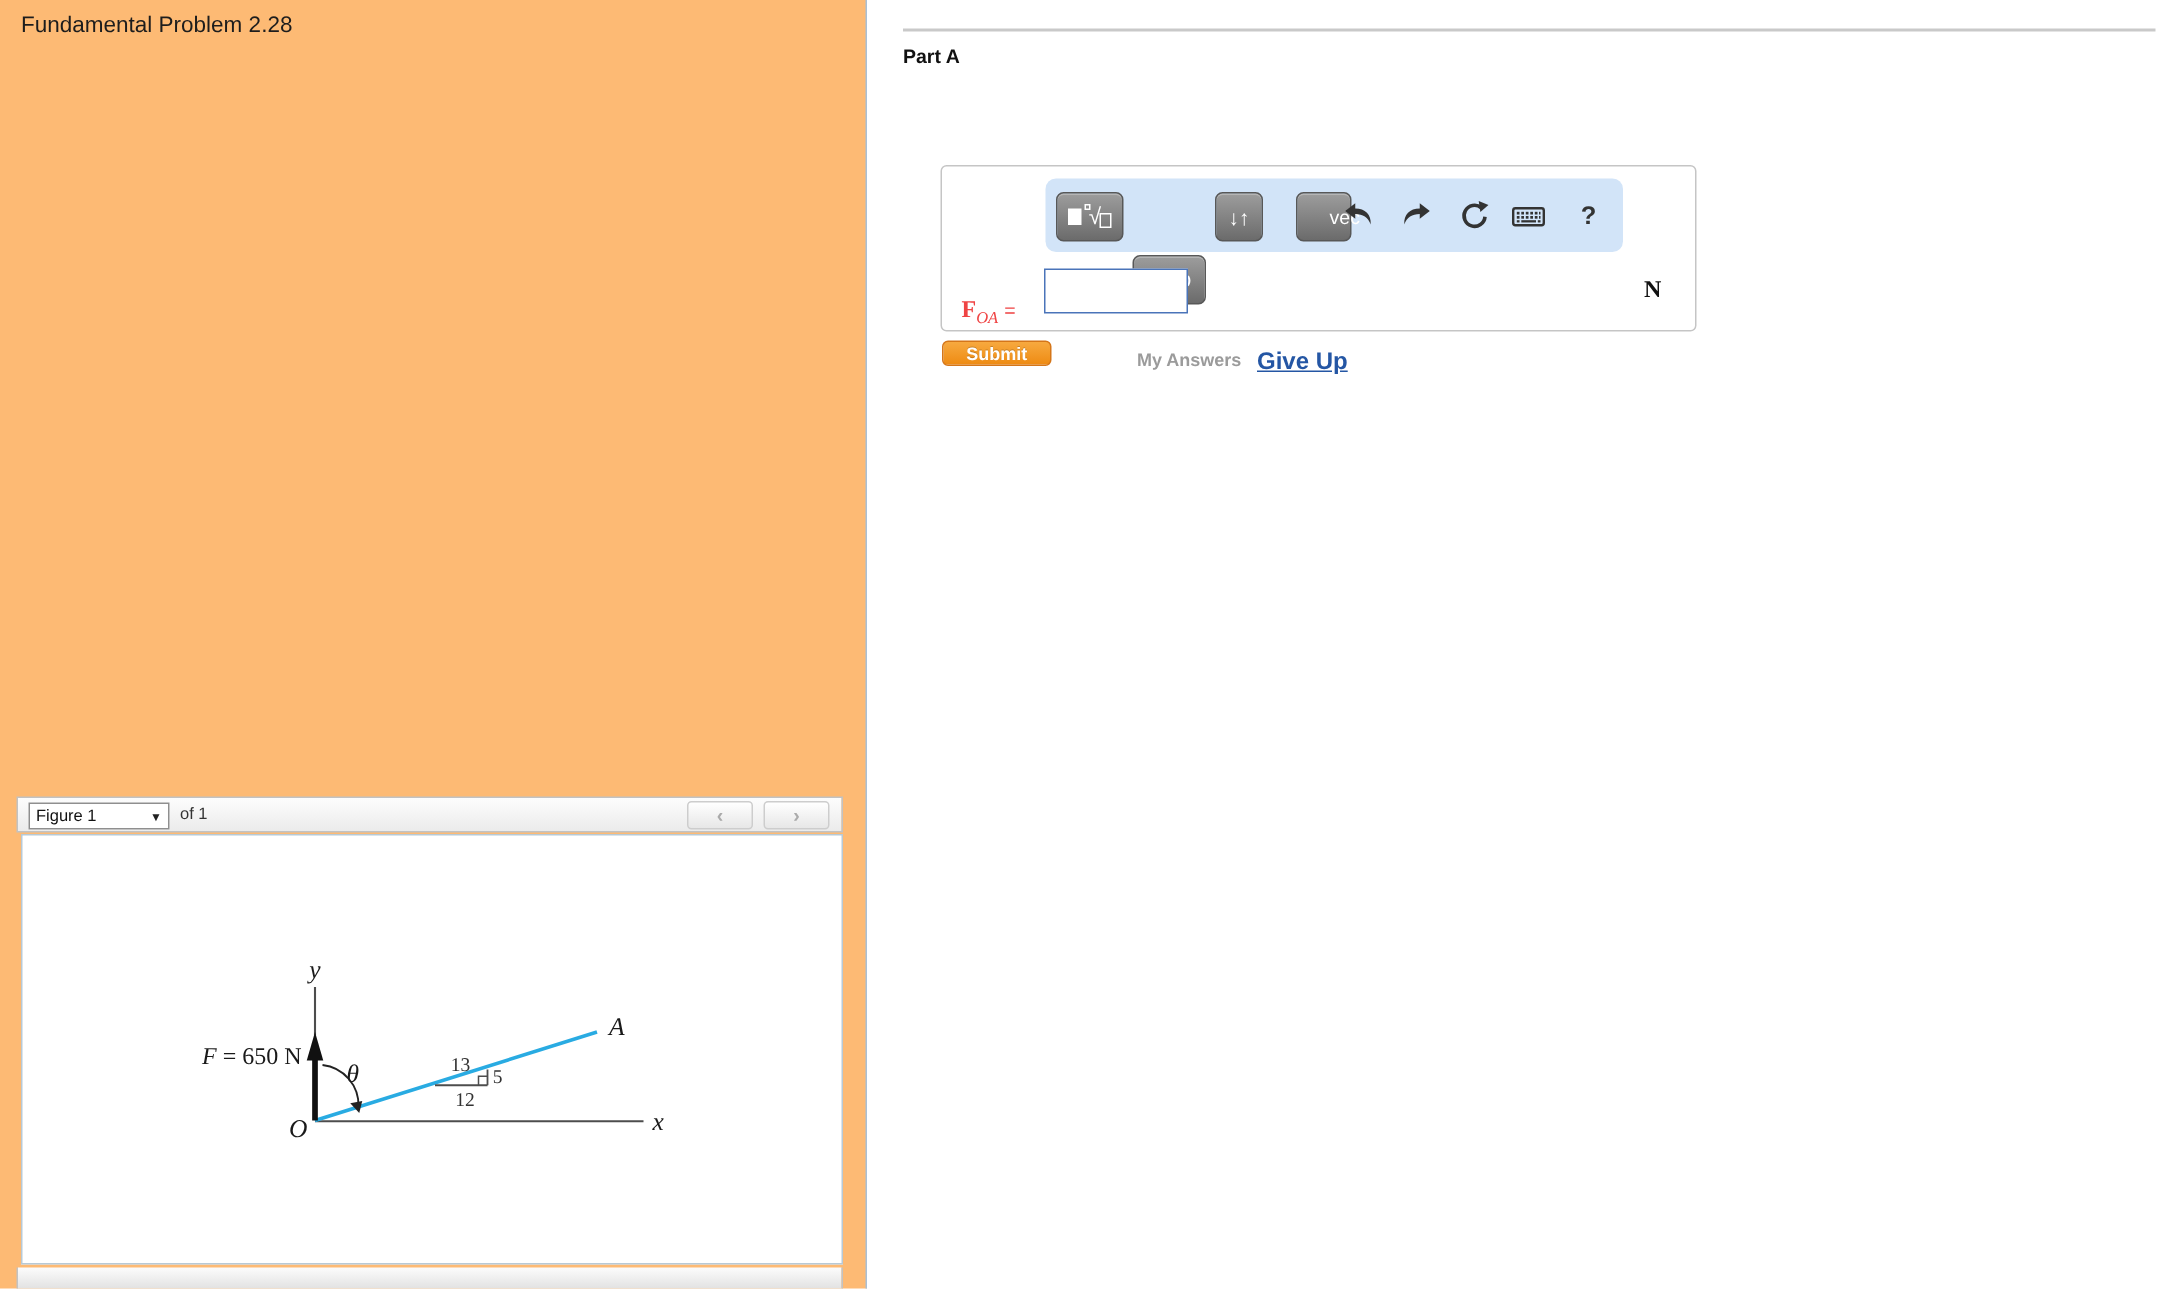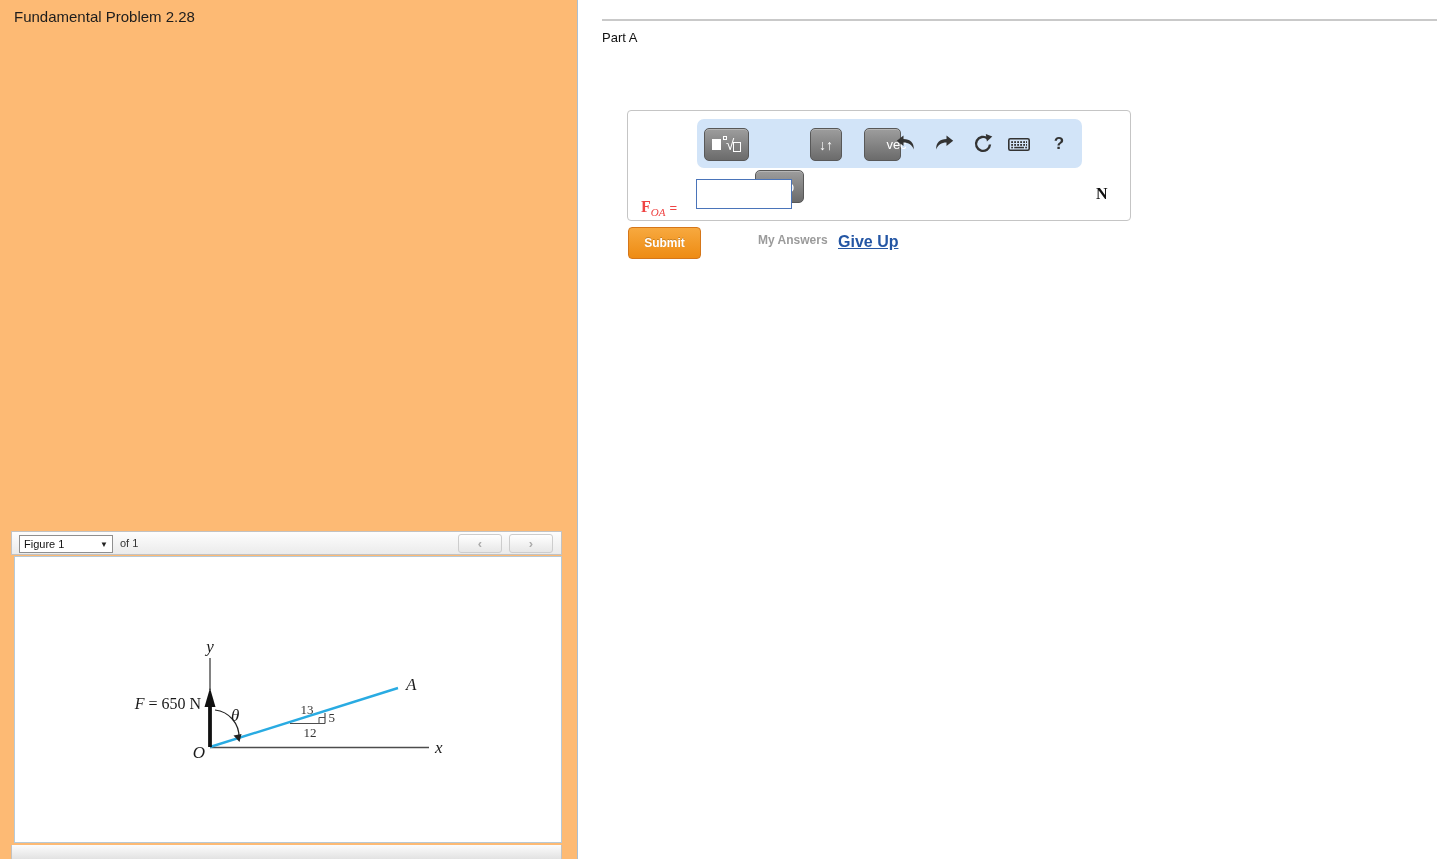--- a/index.html
+++ b/index.html
@@ -51,21 +51,21 @@
   }
   .bottom-strip {
     position:absolute; left:11px; top:845px; width:551px; height:14px;
     background:linear-gradient(#fcfcfc,#e2e2e2);
     border-left:1px solid #c2c2c2; border-right:1px solid #c2c2c2;
   }
 
   
   .right-panel { position:absolute; left:578px; top:0; width:860px; height:859px; background:#fff; }
   .top-rule { position:absolute; left:24px; top:19px; width:835px; height:2px; background:#c9c9c9; }
-  .part-heading { position:absolute; left:24px; top:30px; font-size:13px; font-weight:normal; color:#111; }
+  .part-heading { position:absolute; left:24px; top:30px; font-size:13px; font-weight:bold; color:#111; }
 
   .question { position:absolute; left:50px; top:58px; font-size:13px; color:#404040; }
   .math-var {
     font-family:"Liberation Serif", serif; font-style:italic;
     font-size:15px; color:#222;
   }
   .figure-link { color:#2456a4; text-decoration:underline; cursor:pointer; }
 
   .instruction { position:absolute; left:50px; top:84px; font-size:13px; font-weight:bold; color:#333; }
   .unitvec { font-family:"Liberation Serif", serif; font-size:15px; font-weight:bold; }
@@ -116,21 +116,21 @@
     border:1px solid #4a74b9; background:#fff; font-size:14px; padding:0 5px;
     outline:none;
   }
   .answer-unit {
     position:absolute; left:468px; top:74px;
     font-family:"Liberation Serif", serif; font-weight:bold; font-size:16px; color:#111;
   }
 
   
   .submit-btn {
-    position:absolute; left:50px; top:227px; width:73px; height:32px;
+    position:absolute; left:50px; top:227px; width:73px; height:17px;
     background:linear-gradient(#f7a93f,#ee8b13);
     border:1px solid #d57619; border-radius:4px;
     color:#fff; font-weight:bold; font-size:12px;
     display:flex; align-items:center; justify-content:center;
     text-shadow:0 -1px 0 rgba(0,0,0,.2); cursor:pointer;
   }
   .my-answers { position:absolute; left:180px; top:233px; font-size:12px; font-weight:bold; color:#9b9b9b; }
   .give-up { position:absolute; left:260px; top:233px; font-size:16px; font-weight:bold; color:#2456a4; text-decoration:underline; cursor:pointer; }
 
   

